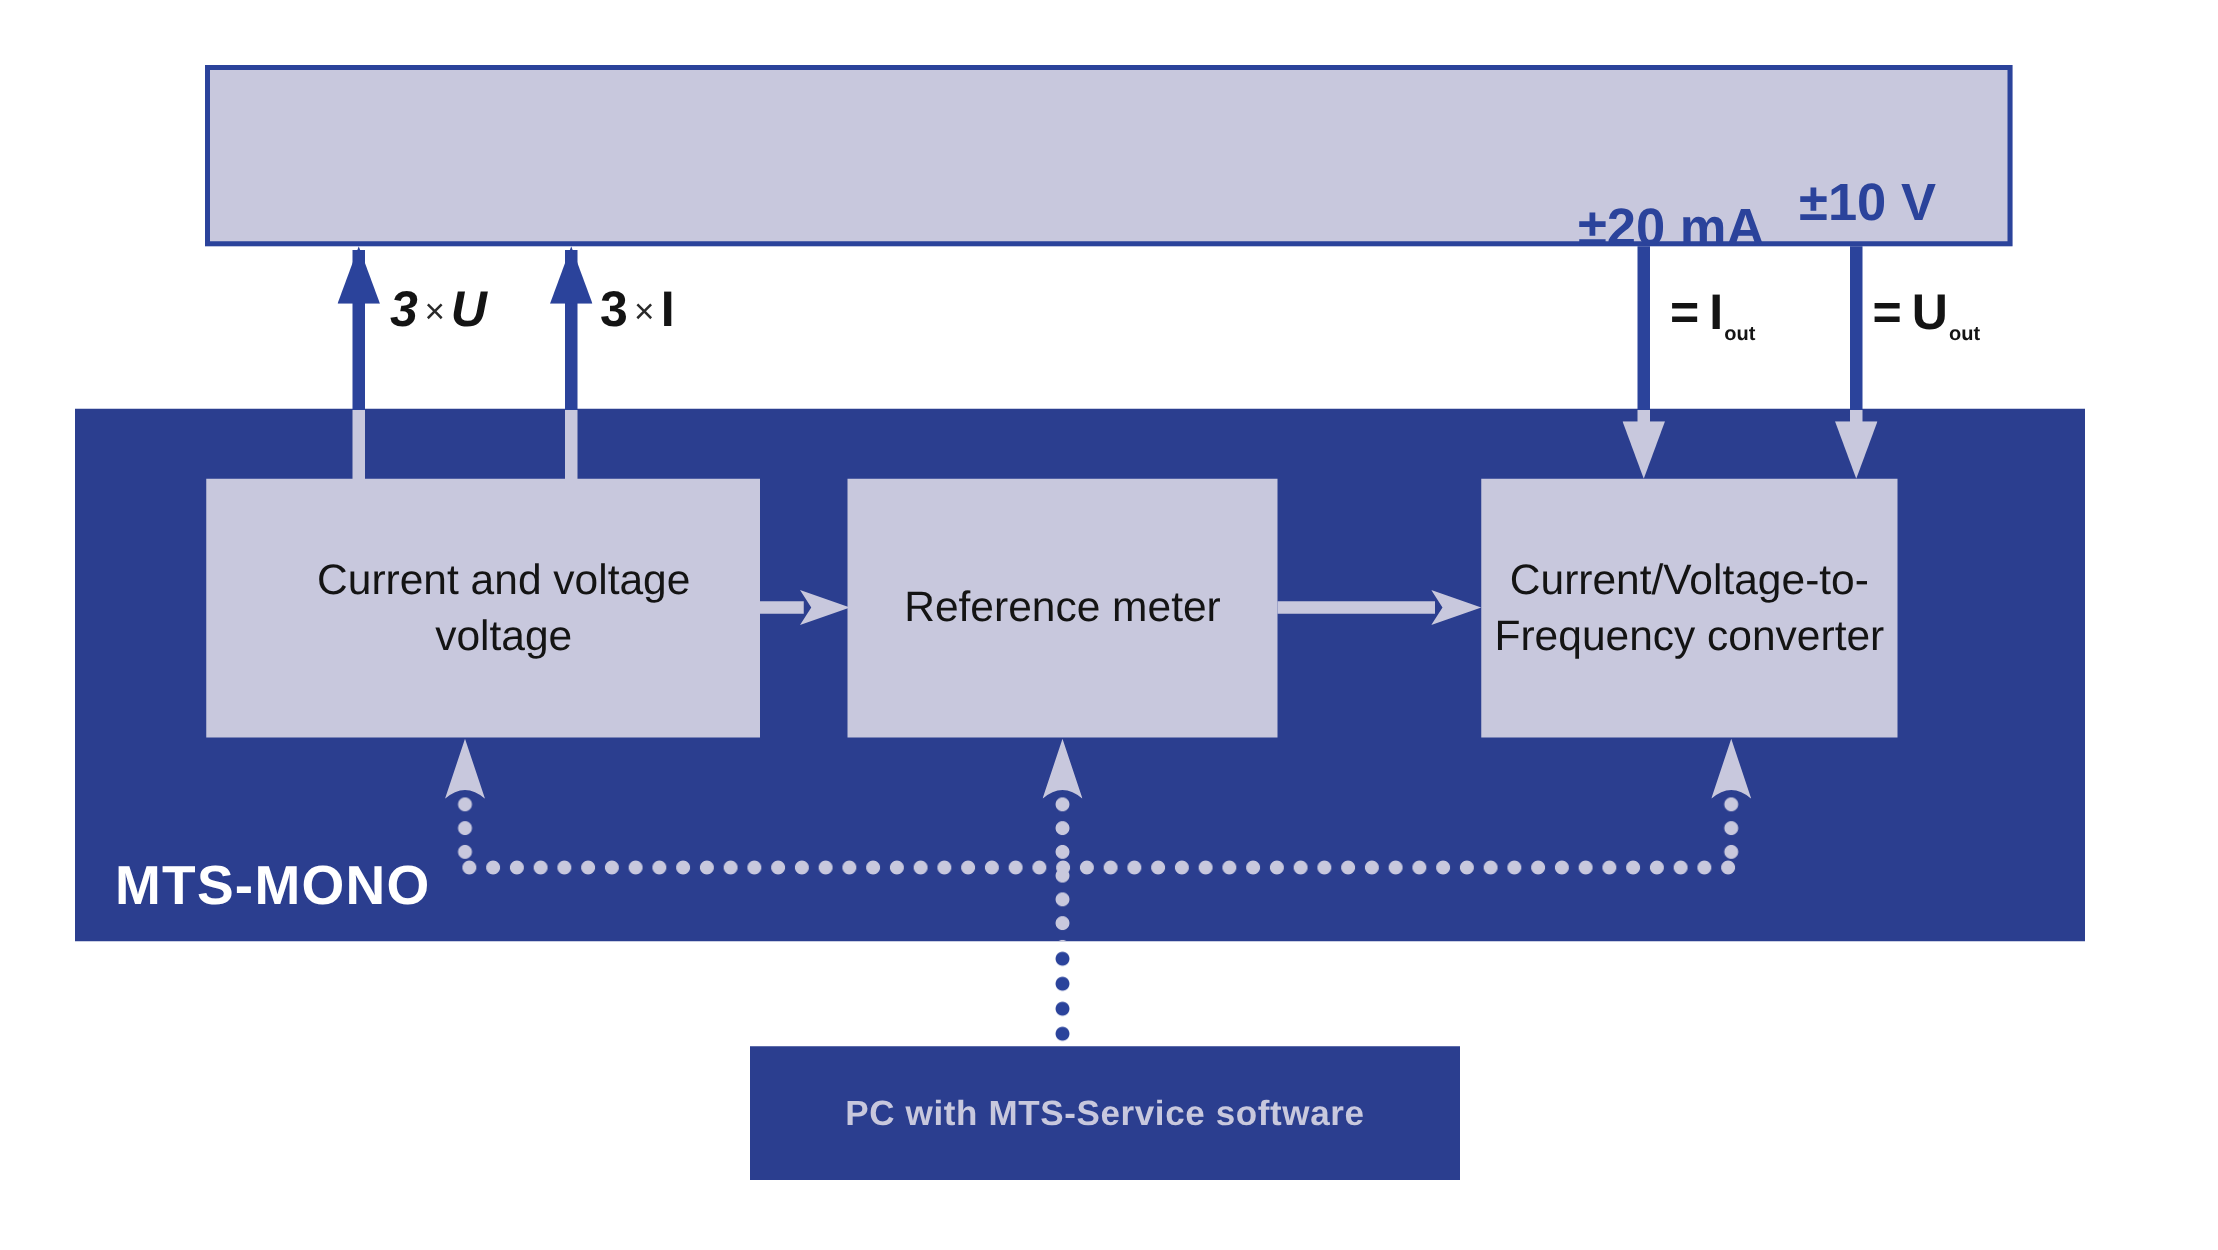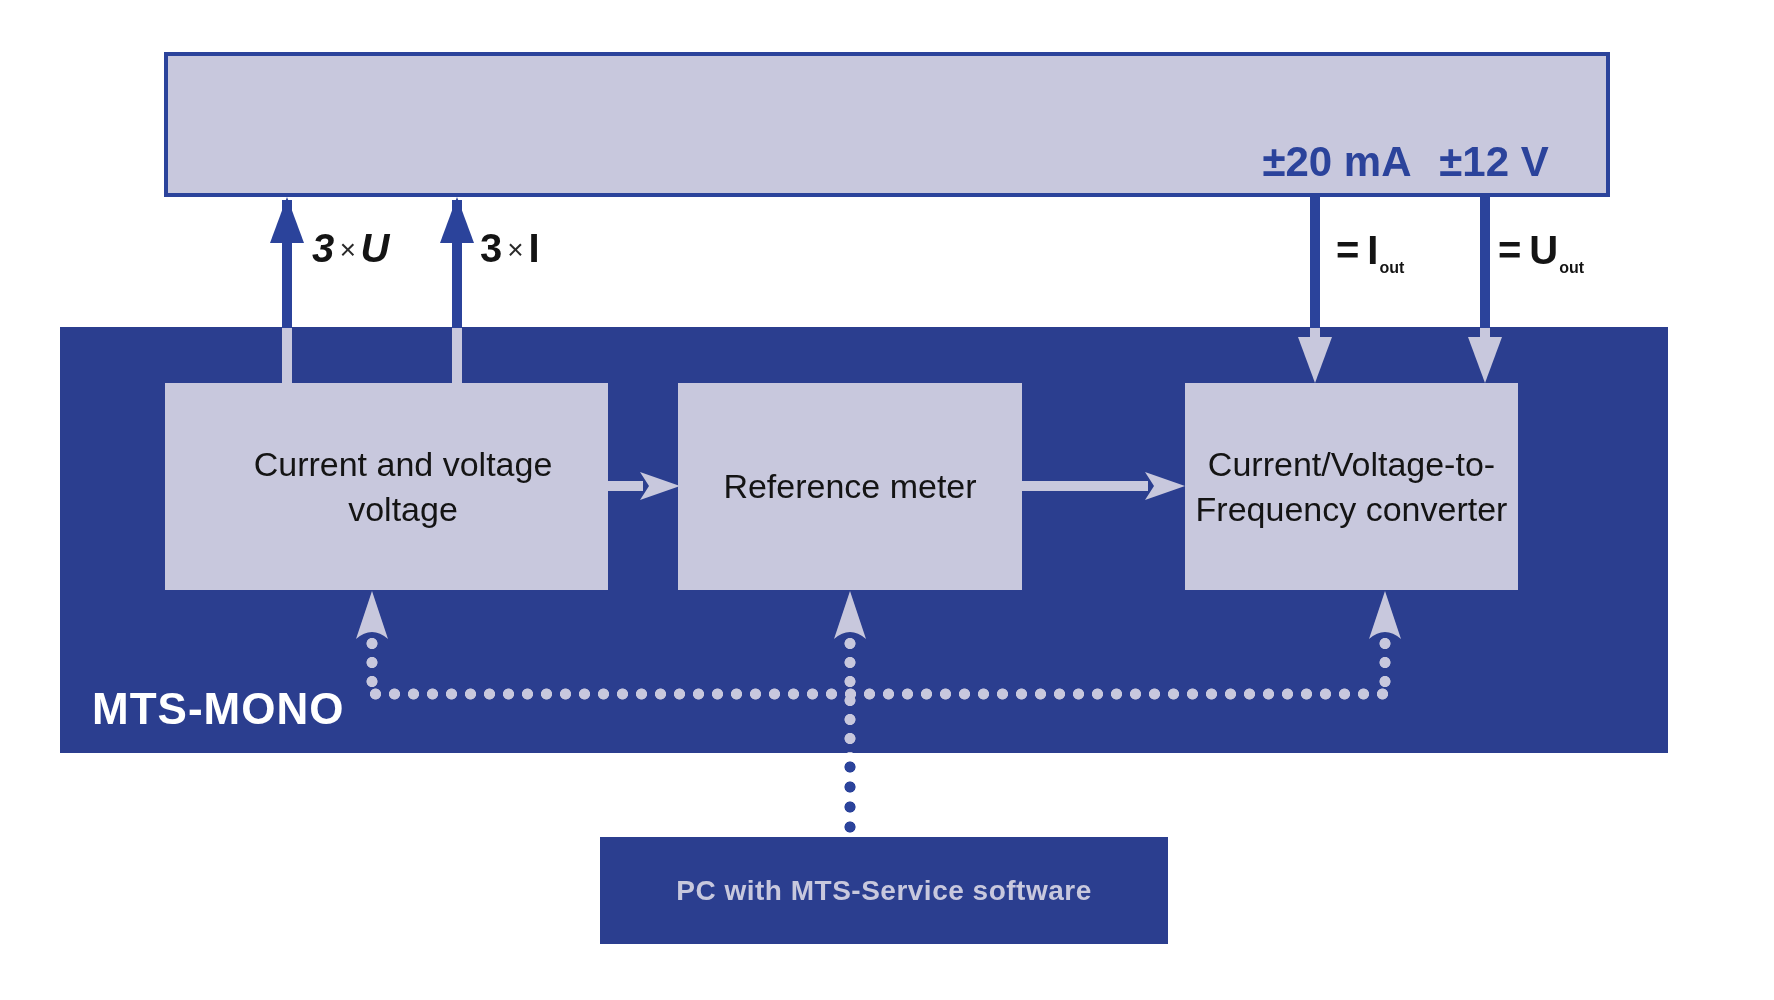--- a/index.html
+++ b/index.html
@@ -24,21 +24,21 @@
     text-align:center;
     font-size:38px;font-weight:bold;color:var(--blue);
     letter-spacing:0.5px;
   }
   .rating{
     position:absolute;top:82px;
     transform:translateX(-50%);
     font-size:42px;font-weight:bold;color:var(--blue);
     white-space:nowrap;
   }
-  .rating-ma{left:1169px;}
+  .rating-ma{left:1169px;margin-top:20px;}
   .rating-v{left:1326px;}
 
   .mts-box{
     left:60px;top:327px;width:1608px;height:426px;
     background:var(--dark);
   }
   .mts-label{
     left:92px;top:684px;
     font-size:44px;font-weight:bold;color:#ffffff;
     letter-spacing:1px;
@@ -109,21 +109,21 @@
 </head>
 <body>
 
 <div class="canvas">
 
   <div class="abs mts-box"></div>
   <div class="abs mts-label">MTS-MONO</div>
 
   <div class="abs top-box">
     <div class="rating rating-ma">±20 mA</div>
-    <div class="rating rating-v">±12 V</div>
+    <div class="rating rating-v">±10 V</div>
   </div>
 
   <div class="abs vline line-blue" style="left:282px;top:200px;height:128px;"></div>
   <div class="abs vline line-lav" style="left:282px;top:328px;height:56px;"></div>
   <svg class="abs" style="left:270px;top:197px;" width="34" height="46" viewBox="0 0 34 46">
     <polygon points="17,0 34,46 0,46" fill="#2b439b"></polygon>
   </svg>
 
   <div class="abs vline line-blue" style="left:452px;top:200px;height:128px;"></div>
   <div class="abs vline line-lav" style="left:452px;top:328px;height:56px;"></div>

